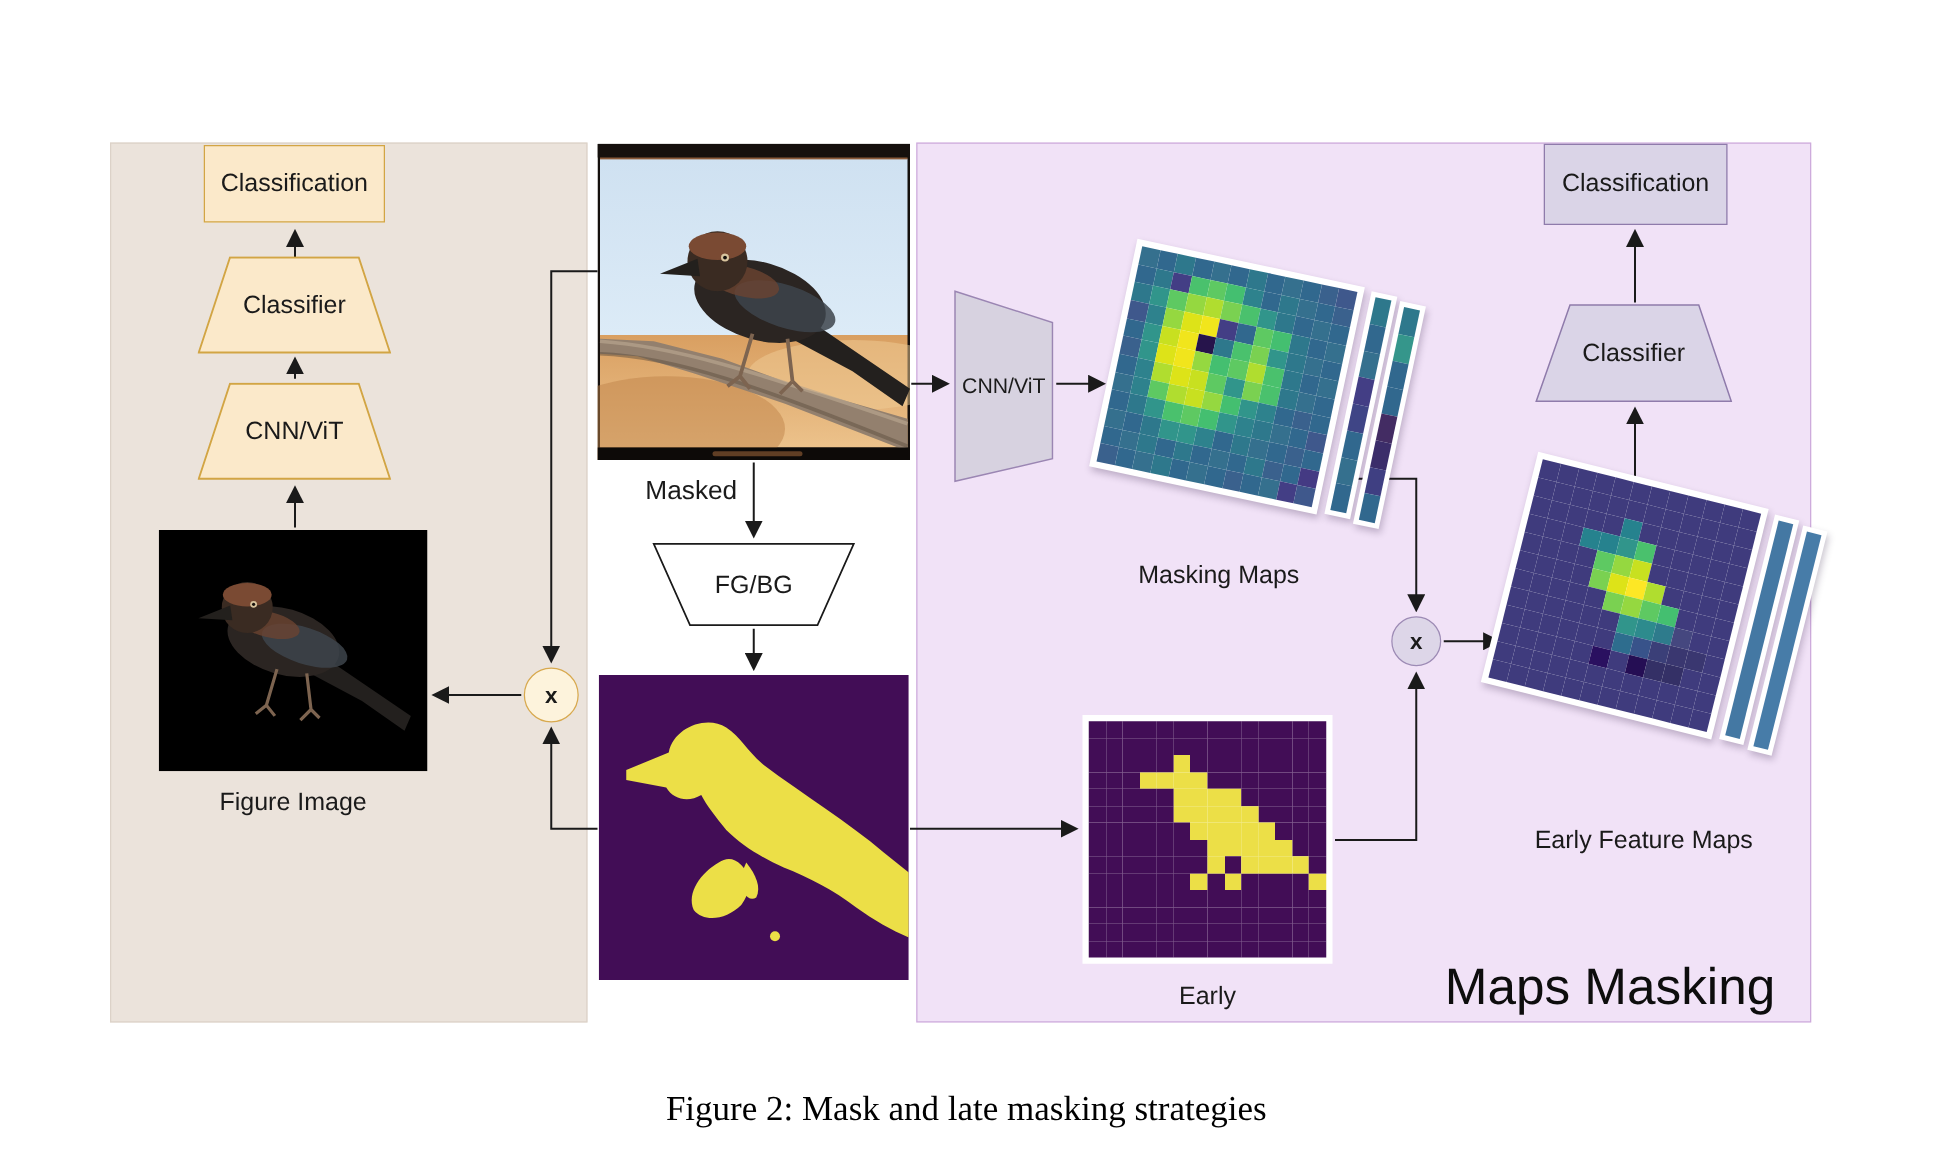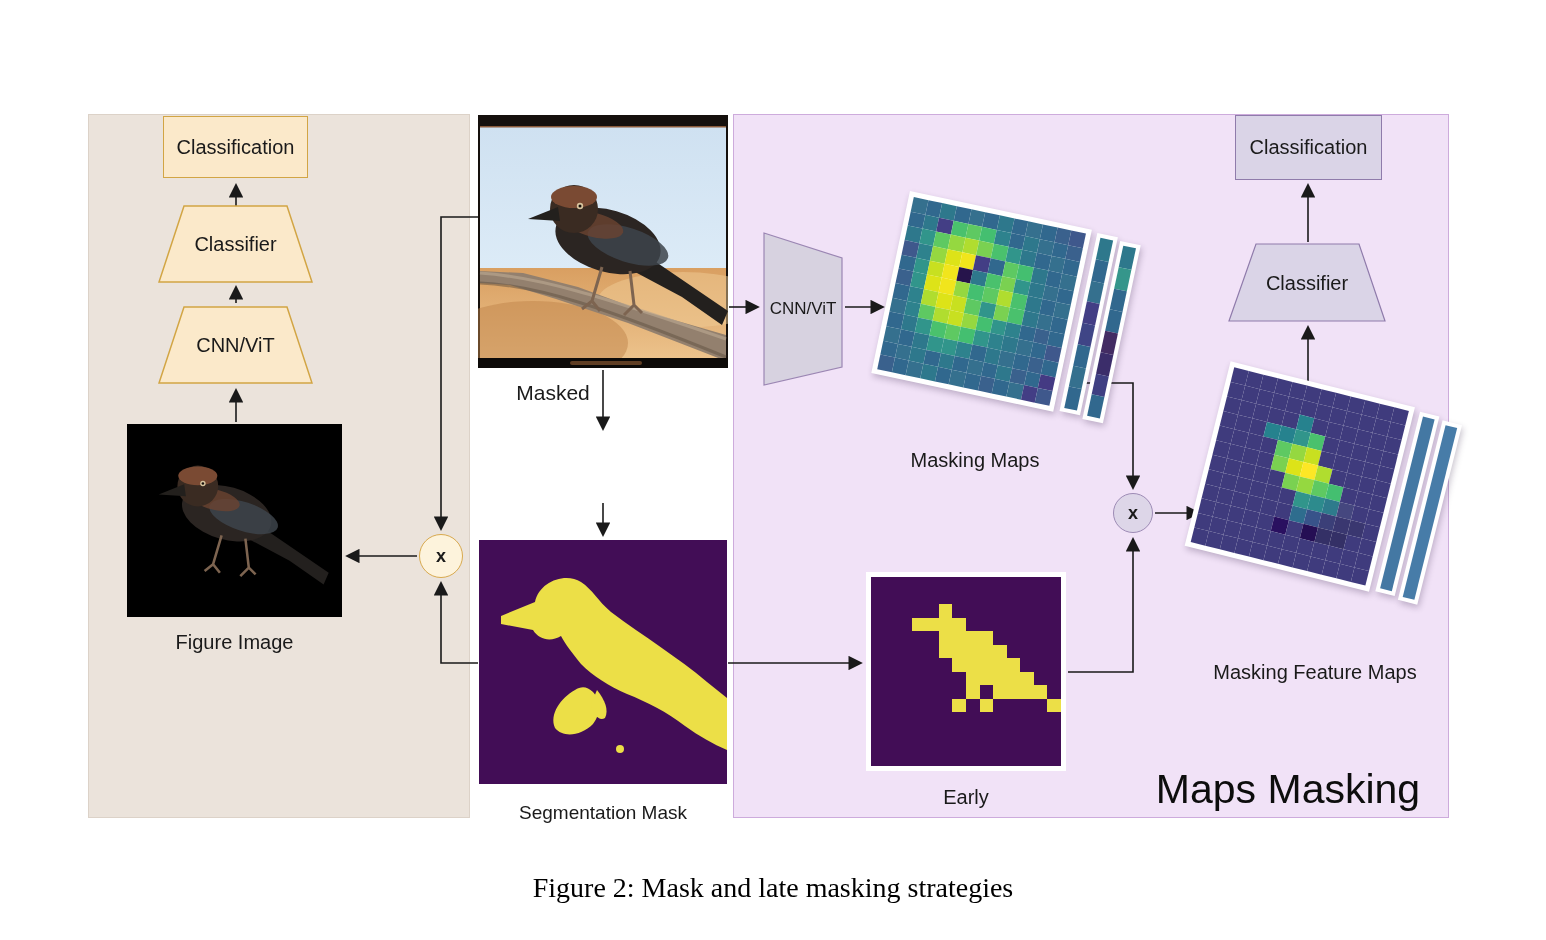--- a/index.html
+++ b/index.html
@@ -145,38 +145,43 @@
       <use href="#birdShape" transform="translate(8,14)"></use>
       <rect x="2" y="10" width="246" height="2.5" fill="#8a5a3a"></rect>
       <rect width="250" height="11" fill="#15100d"></rect>
       <rect y="243" width="250" height="10" fill="#0d0a08"></rect>
       <rect x="92" y="246" width="72" height="4" rx="2" fill="#b4713f" opacity="0.5"></rect>
     </svg>
   </div>
 
   <div class="lbl" style="left:505px; top:381px; width:96px; font-size:21px;">Masked</div>
 
+  <div class="node" style="left:521px; top:434px; width:164px; height:68px;">
+    <svg width="164" height="68">
+      <polygon points="2,1 162,1 133,66 31,66" style="fill:#ffffff; stroke:#1a1a1a; stroke-width:1.4"></polygon>
+    </svg>
+    <div class="trap-label">FG/BG</div>
+  </div>
 
   <div class="imgbox" style="left:479px; top:540px;">
     <svg width="248" height="244" viewBox="0 0 248 244">
       <rect width="248" height="244" style="fill:var(--mask_bg)"></rect>
       <g style="fill:var(--mask_fg)">
         <path d="M22,76 L56,62 C60,42 86,32 102,42 C114,50 118,60 132,72
                  C164,96 200,118 228,142 L248,158 L248,210
                  C234,204 220,196 206,186 C188,172 168,162 148,154
                  C130,146 114,136 102,124 C94,114 86,104 82,96
                  C72,102 60,100 54,90 L22,84 Z"></path>
         <path d="M96,150 C82,158 70,174 76,188 C84,198 102,196 114,184
                  C122,174 122,160 114,152 C108,146 102,146 96,150 Z"></path>
         <path d="M118,150 C126,160 130,170 126,178 C120,182 114,174 112,164 Z"></path>
         <circle cx="141" cy="209" r="4"></circle>
       </g>
     </svg>
   </div>
-  <div class="lbl" style="left:470px; top:802px; width:266px; font-size:19px;">Segmentation Mask</div>
 
   <div class="node" style="left:763px; top:231px; width:80px; height:156px;">
     <svg width="80" height="156">
       <polygon points="1,2 79,27 79,136 1,154" style="fill:var(--funnel_fill); stroke:var(--funnel_border); stroke-width:1.2"></polygon>
     </svg>
     <div class="trap-label" style="font-size:17px;">CNN/ViT</div>
   </div>
 
   <div class="fm-group" style="left:888px; top:214px; width:240px; height:186px; transform:rotate(12deg);">
     <div class="frame" style="left:0; top:0; width:186px; height:186px; padding:5px;">
@@ -705,21 +710,21 @@
           <div style="background: rgb(63, 59, 125);"></div>
         </div>
     </div>
     <div class="frame stripbox" style="left:196px; top:3px; width:20px; height:185px; padding:4px;">
         <div style="background: rgb(68, 120, 163); flex: 1 1 0%;"></div>
       </div>
     <div class="frame stripbox" style="left:220px; top:6px; width:20px; height:185px; padding:4px;">
         <div style="background: rgb(71, 124, 168); flex: 1 1 0%;"></div>
       </div>
   </div>
-  <div class="lbl" style="left:1180px; top:661px; width:270px;">Masking Feature Maps</div>
+  <div class="lbl" style="left:1180px; top:661px; width:270px;">Early Feature Maps</div>
 
   <div class="node" style="left:1228px; top:243px; width:158px; height:80px;">
     <svg width="158" height="80">
       <polygon points="28,1 131,1 157,78 1,78" style="fill:var(--late_box_fill); stroke:var(--late_box_border); stroke-width:1.2"></polygon>
     </svg>
     <div class="trap-label">Classifier</div>
   </div>
 
   <div class="node rect-box box-late" style="left:1235px; top:115px; width:147px; height:65px;">
     <span>Classification</span>

